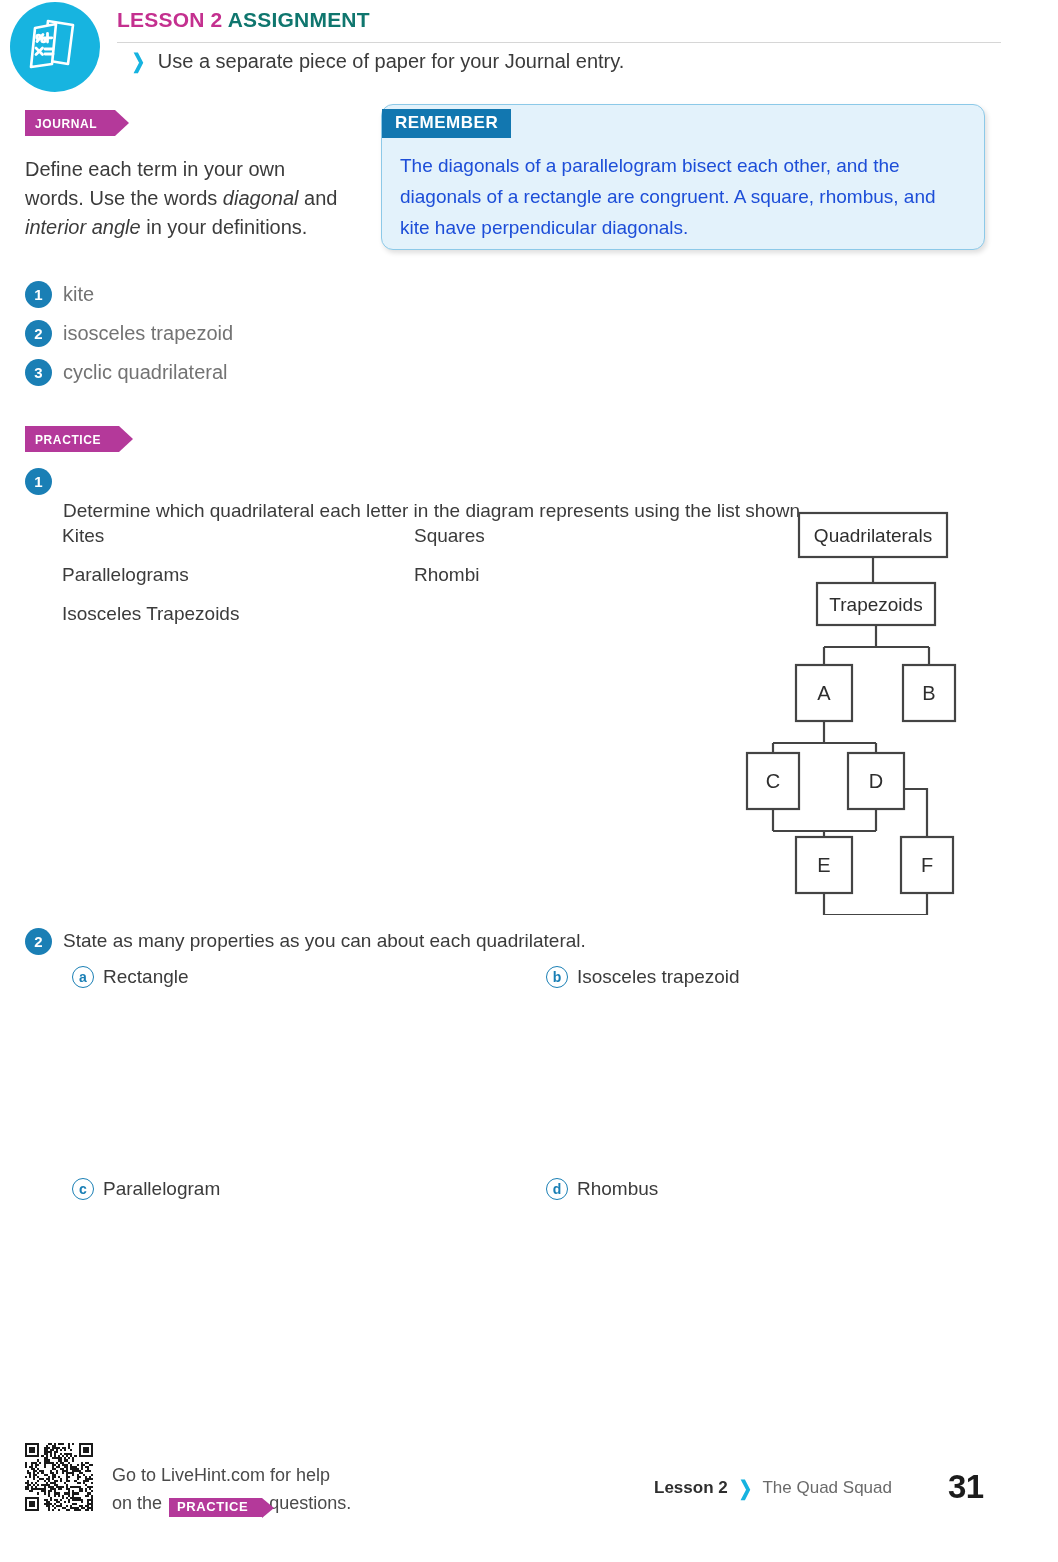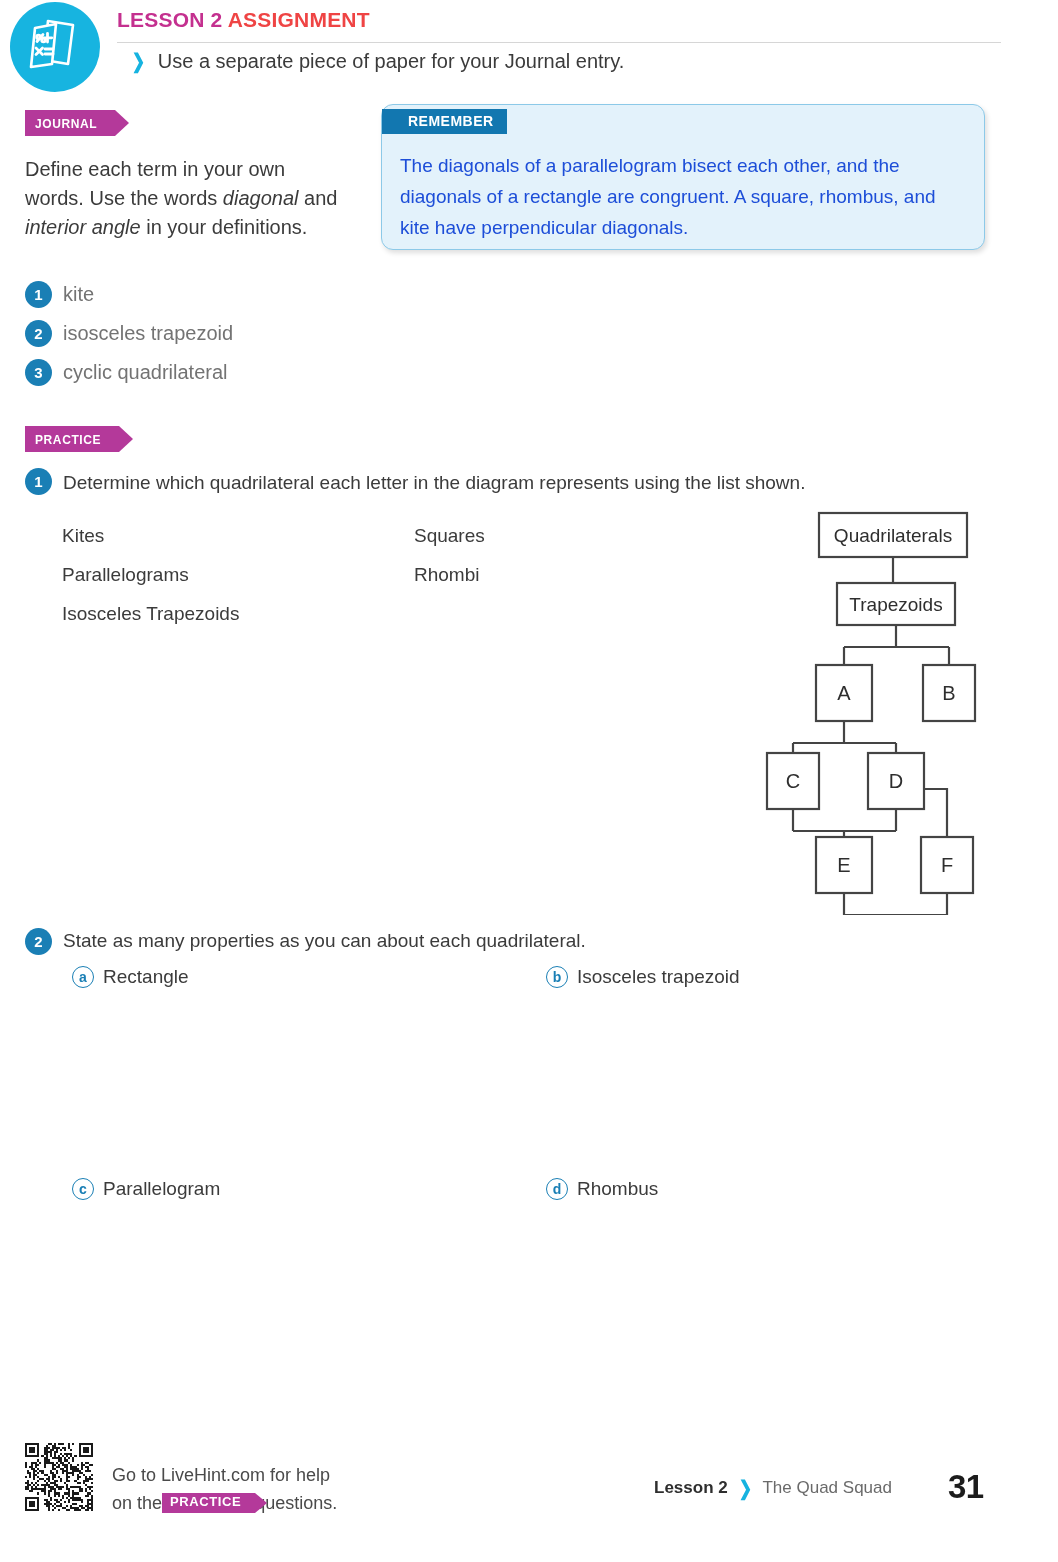--- a/index.html
+++ b/index.html
@@ -28,21 +28,21 @@
   }
   #header-icon svg { display:block; }
 
   #header-title {
     left: 117px; top: 8px;
     font-size: 21px;
     font-weight: bold;
     letter-spacing: 0.2px;
   }
   #header-title .pink { color: #c4308f; }
-  #header-title .blue { color: #ef4444; }
+  #header-title .blue { color: #0f766e; }
 
   #header-rule {
     left: 117px; top: 42px;
     width: 884px; height: 1px;
     background: #d6d6d6;
   }
 
   #header-note {
     left: 130px; top: 50px;
     font-size: 20px;
@@ -141,24 +141,24 @@
     border: 1.5px solid #8cc9e8;
     border-radius: 12px;
     box-shadow: 2px 3px 5px rgba(0,0,0,0.13);
     box-sizing: border-box;
   }
   #remember-tab {
     position: absolute;
     left: 0px; top: 4px;
     background: #1277b0;
     color: #fff;
-    font-size: 14px;
+    font-size: 17px;
     font-weight: bold;
     letter-spacing: 0.5px;
-    padding: 4px 13px 5px 26px;
+    padding: 4px 13px 5px 13px;
   }
   #remember-text {
     position: absolute;
     left: 18px; top: 45px;
     width: 570px;
     font-size: 19px;
     line-height: 31px;
     color: #1d4ed8;
   }
 
@@ -167,35 +167,36 @@
     left: 25px; top: 468px;
     display: flex;
     align-items: flex-start;
     gap: 11px;
   }
   #q1-text {
     font-size: 19px;
     line-height: 27px;
     color: #3b3b3b;
     padding-top: 1px;
+    margin-top: 28px;
   }
 
   #shape-list {
     left: 62px; top: 525px;
     width: 620px;
     display: grid;
     grid-template-columns: 352px auto;
     row-gap: 17px;
     font-size: 19px;
     color: #3b3b3b;
   }
 
   
   #diagram {
-    left: 757px; top: 505px;
+    left: 737px; top: 505px;
     width: 240px; height: 410px;
   }
   #diagram svg { display: block; }
 
   
   #q2-row {
     left: 25px; top: 928px;
     display: flex;
     align-items: flex-start;
     gap: 11px;
@@ -239,21 +240,22 @@
   }
   #footer-help {
     left: 112px; top: 1461px;
     font-size: 18px;
     line-height: 28px;
     color: #4a4a4a;
     width: 290px;
   }
   #footer-help .line2 {
     display: flex;
-    align-items: center;
+    align-items: flex-end;
+    gap: 7px;
     white-space: nowrap;
   }
   #footer-lesson {
     left: 654px; top: 1478px;
     font-size: 17px;
     color: #6a6a6a;
     display: flex;
     align-items: center;
     gap: 9px;
     white-space: nowrap;

